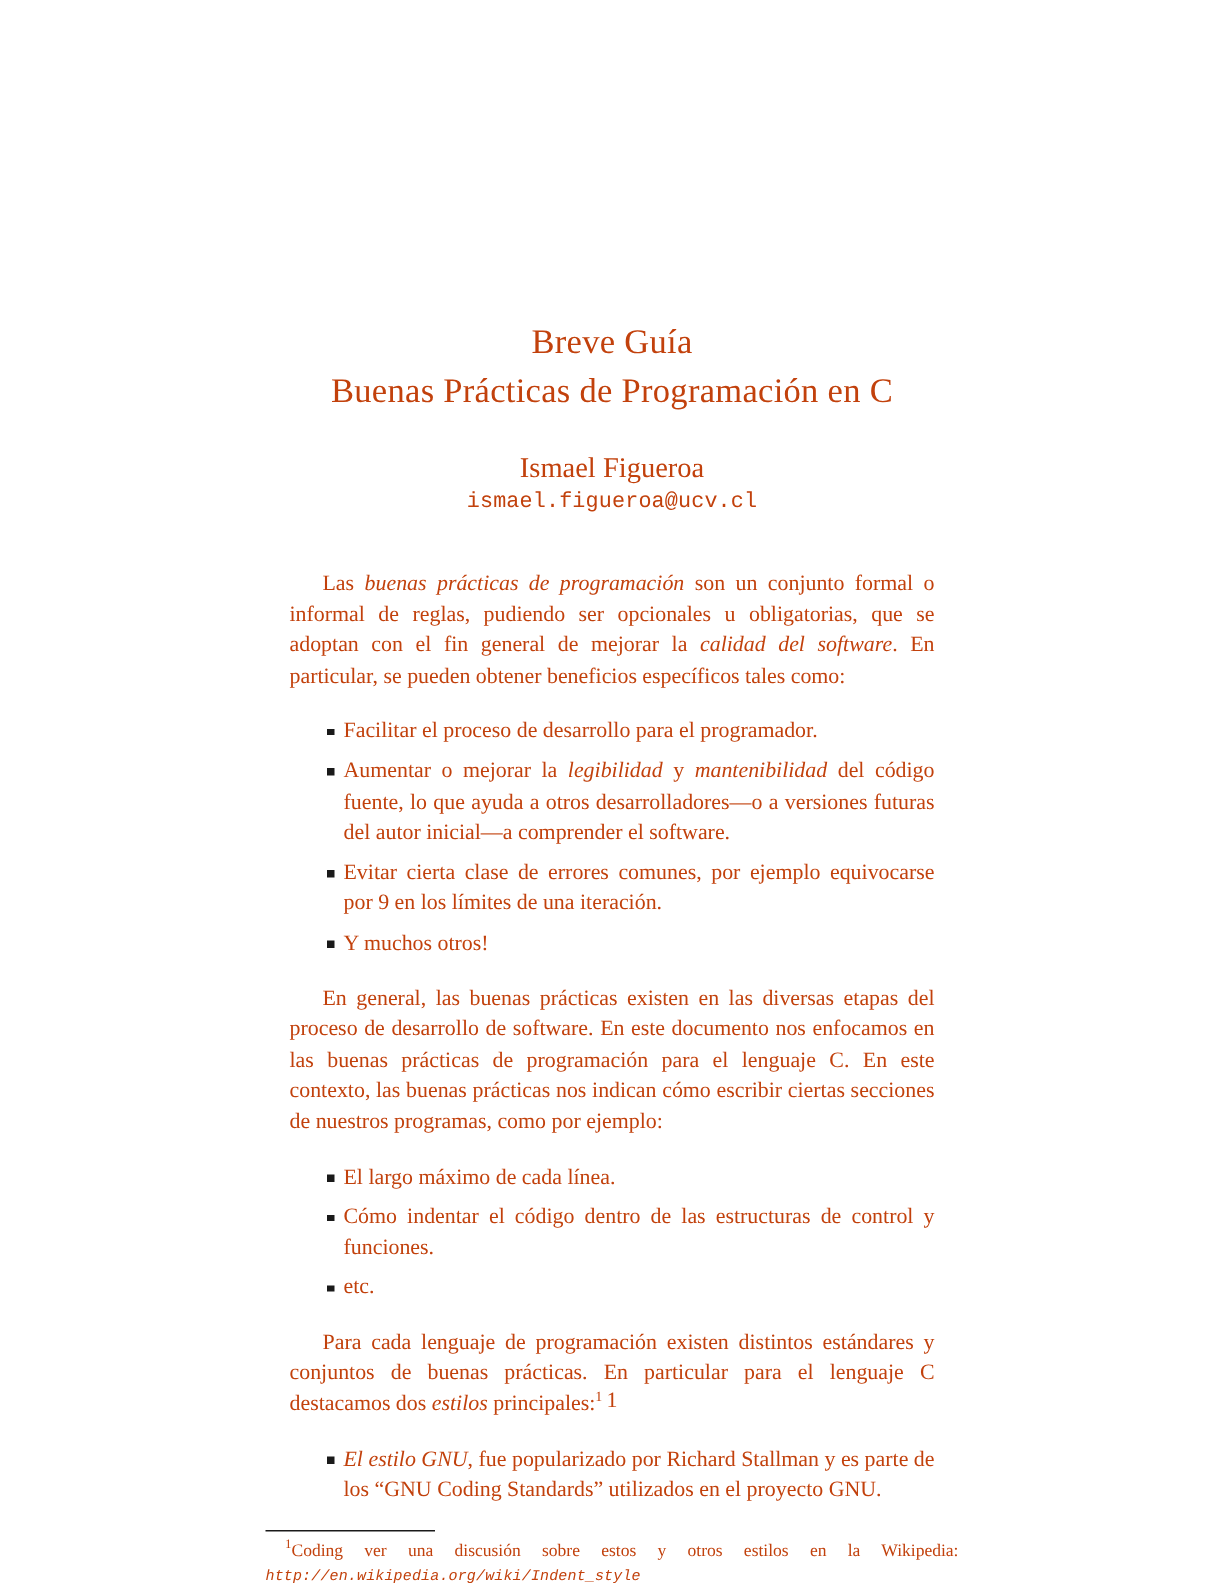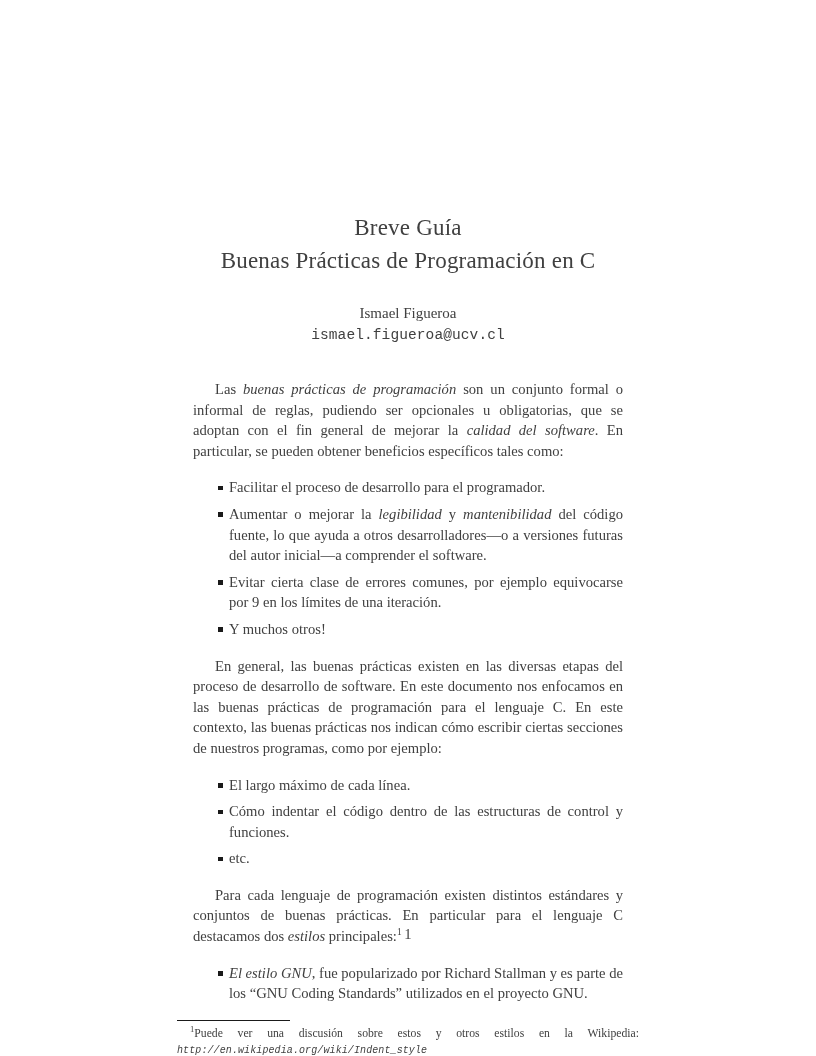--- a/index.html
+++ b/index.html
@@ -5,21 +5,21 @@
   html, body {
     margin: 0;
     padding: 0;
     background: #ffffff;
   }
   .page {
     position: relative;
     width: 816px;
     height: 1056px;
     background: #ffffff;
-    color: #404040;
+    color: #c2410c;
     font-family: "Liberation Serif", "DejaVu Serif", serif;
     overflow: hidden;
     box-sizing: border-box;
   }
   .content {
     position: absolute;
     left: 177px;
     top: 0;
     width: 462px;
   }
@@ -35,21 +35,21 @@
     line-height: 31px;
     letter-spacing: 0.2px;
     font-weight: normal;
     margin: 0;
   }
   .title-line-2 {
     margin-top: 2px;
   }
   .author {
     margin-top: 27px;
-    font-size: 15px;
+    font-size: 19px;
     line-height: 20px;
   }
   .email {
     margin-top: 2px;
     font-family: "Liberation Mono", "DejaVu Sans Mono", monospace;
     font-size: 14.5px;
     line-height: 20px;
     letter-spacing: 0.1px;
   }
 
@@ -206,21 +206,21 @@
       <ul class="items gap-before">
         <li>
           <span class="sqbullet"></span>
           <em class="it">El estilo GNU</em><span>, fue popularizado por Richard Stallman y es parte de los “GNU Coding Standards” utilizados en el proyecto GNU.</span>
         </li>
       </ul>
 
       <div class="footnote-area">
         <div class="footnote-rule"></div>
         <p class="footnote-text">
-          <span class="fn-mark">1</span><span>Puede ver una discusión sobre estos y otros estilos en la Wikipedia: </span><span class="mono">http://en.wikipedia.org/wiki/Indent_style</span>
+          <span class="fn-mark">1</span><span>Coding ver una discusión sobre estos y otros estilos en la Wikipedia: </span><span class="mono">http://en.wikipedia.org/wiki/Indent_style</span>
         </p>
       </div>
 
     </div>
   </div>
 
   <div class="page-number">1</div>
 
 </div>
 

